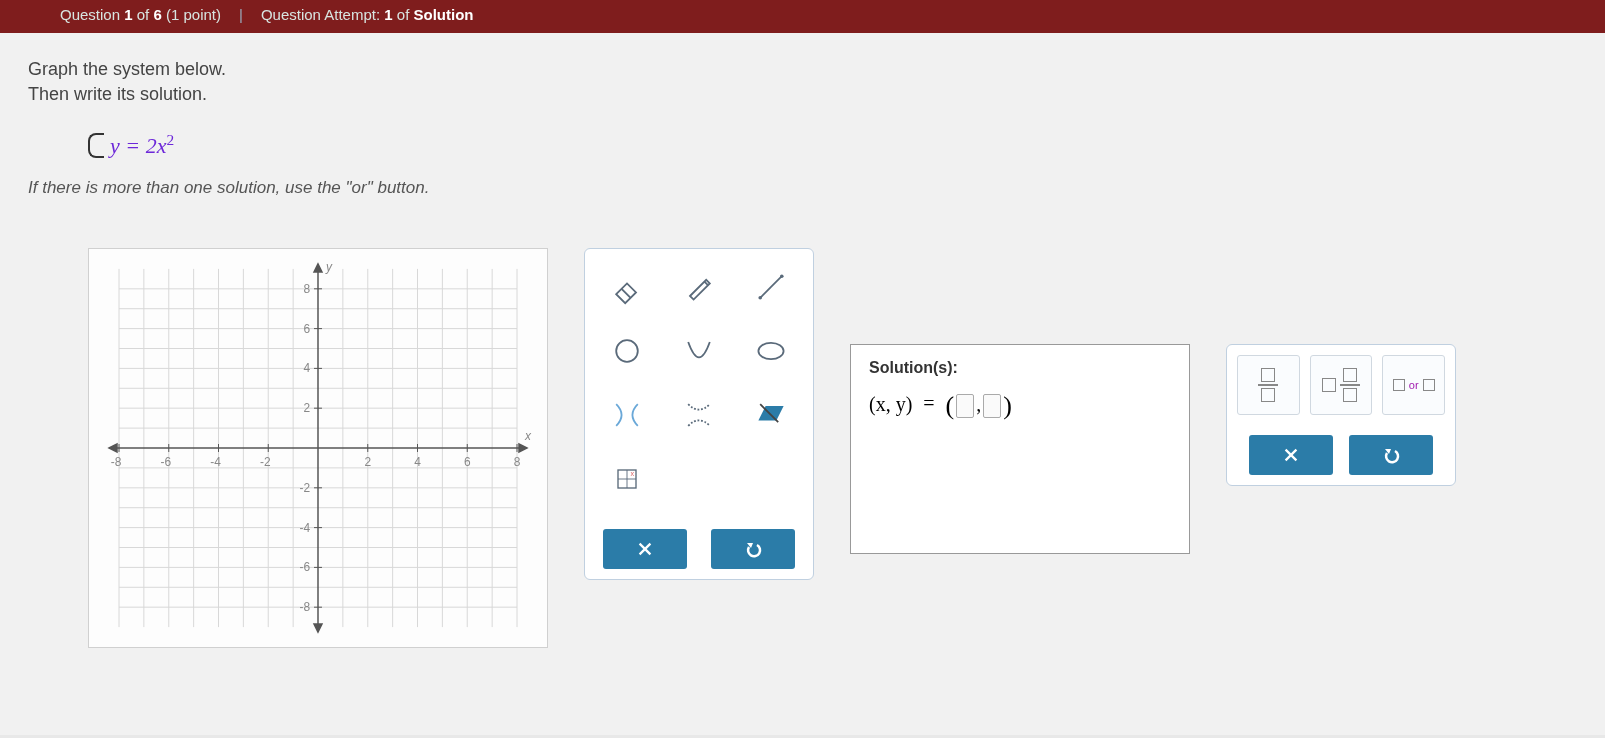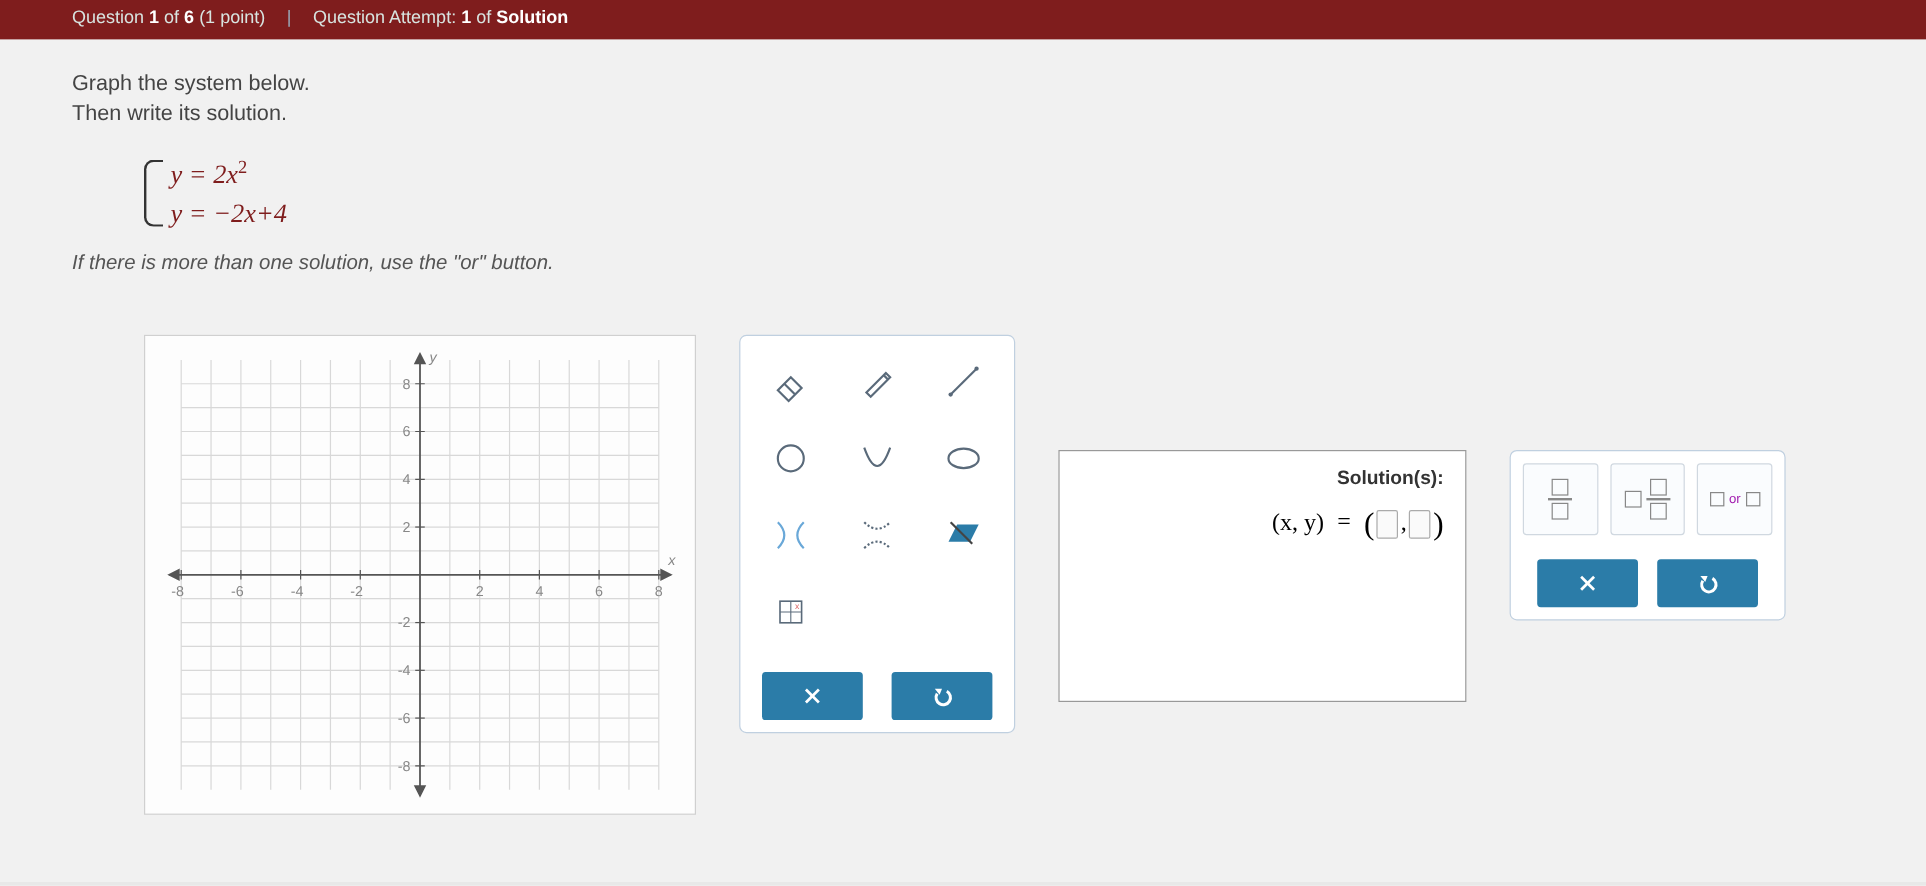--- a/index.html
+++ b/index.html
@@ -17,31 +17,31 @@
       padding: 6px 20px 10px 60px;
       font-size: 15px;
       display: flex;
       align-items: center;
       gap: 12px;
     }
     .header-bar .bold { color: #fff; font-weight: 600; }
     .header-bar .sep { color: #9ab; margin: 0 6px; }
     .content {
       background: #f1f1f1;
-      padding: 24px 60px;
+      padding: 24px 28px;
       height: calc(100% - 36px);
       position: relative;
     }
     .prompt-text { color: #444; font-size: 18px; line-height: 1.4; }
     .equations {
       margin: 24px 0 18px 60px;
       font-family: 'Times New Roman', serif;
       font-size: 22px;
       font-style: italic;
-      color: #7f1d1d;
+      color: #6d28d9;
       position: relative;
       padding-left: 22px;
     }
     .equations::before {
       content: "";
       position: absolute;
       left: 0;
       top: 2px;
       bottom: 2px;
       width: 14px;
@@ -118,21 +118,20 @@
     }
     
     
     .solution-box {
       width: 340px;
       height: 210px;
       border: 1px solid #999;
       background: #fff;
       padding: 14px 18px;
       margin-top: 96px;
-      text-align: right;
     }
     .solution-box .label { font-weight: 700; font-size: 16px; color: #333; margin-bottom: 14px; }
     .solution-eq { font-family: 'Times New Roman', serif; font-size: 20px; color: #000000; }
     .placeholder-box {
       display: inline-block;
       width: 18px; height: 24px;
       border: 1px solid #aaa;
       border-radius: 2px;
       background: #fafafa;
       vertical-align: middle;
@@ -191,23 +190,20 @@
   </span>
 </div>
 
 <div class="content">
   <div class="prompt-text">Graph the system below.</div>
   <div class="prompt-text">Then write its solution.</div>
 
   <div class="equations">
     <div class="eq-line">
       <span>y</span> = <span>2</span><span>x</span><sup>2</sup>
-    </div>
-    <div class="eq-line">
-      <span>y</span> = <span>−2x+4</span>
     </div>
   </div>
 
   <div class="instruction">If there is more than one solution, use the "or" button.</div>
 
   <div class="work-area">
 
     <div class="graph-container">
       <svg class="graph-svg" viewBox="0 0 460 400">
 

